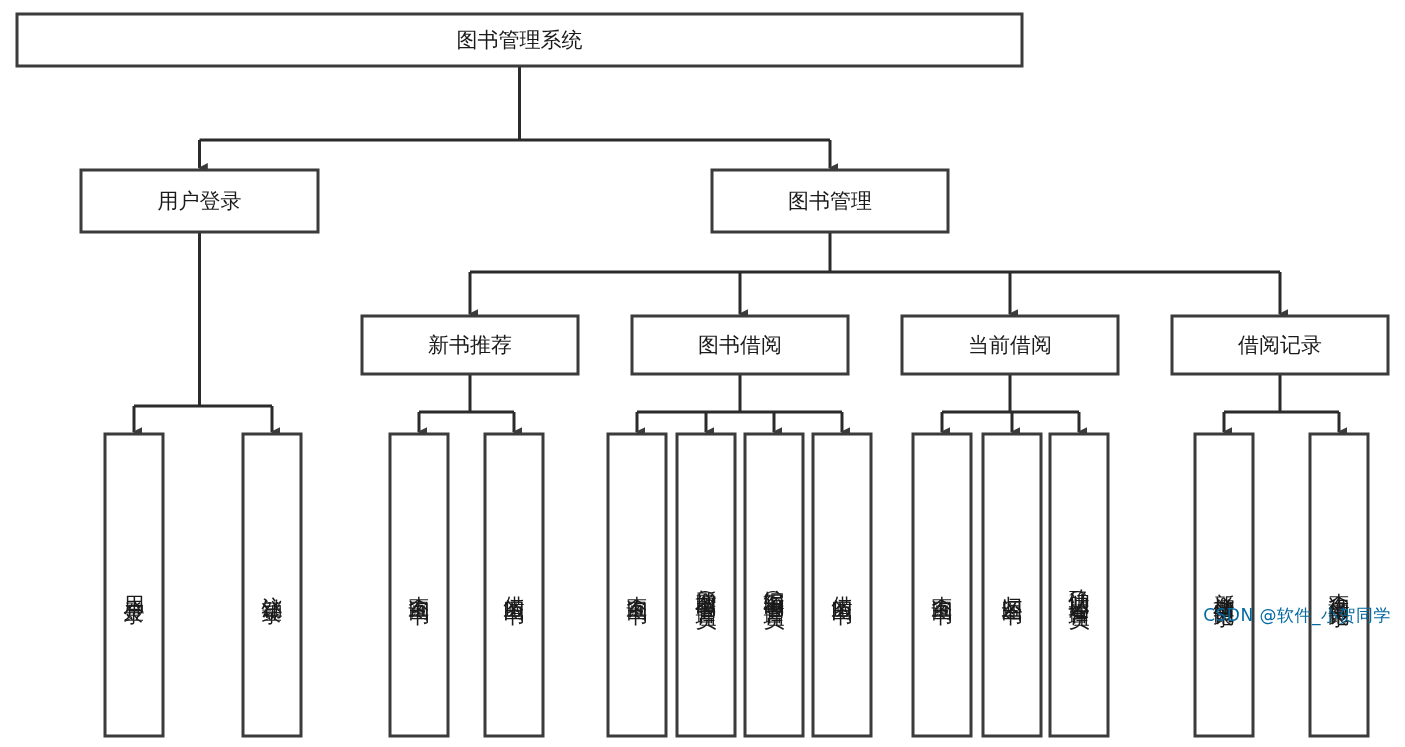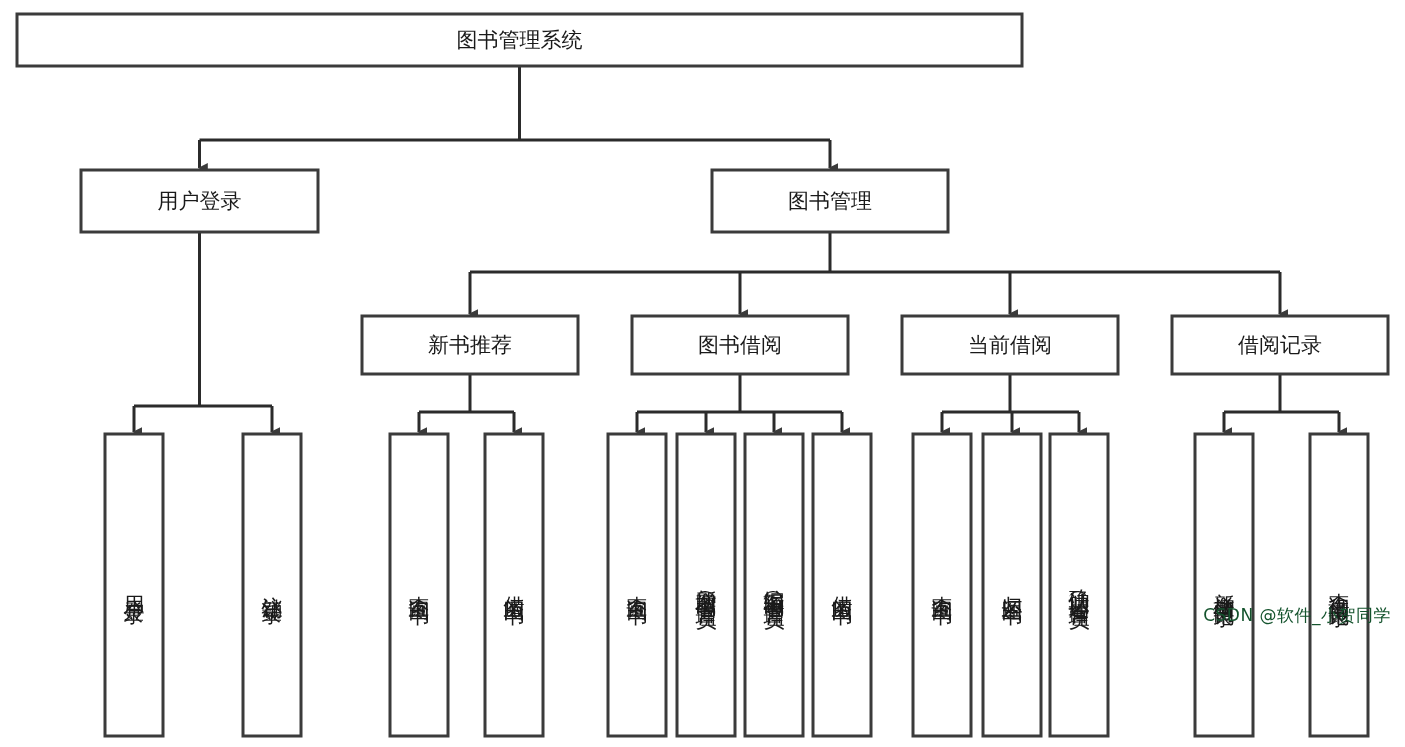--- a/index.html
+++ b/index.html
@@ -36,21 +36,21 @@
     letter-spacing:3px;
     color:#1a1a1a;
     white-space:nowrap;
     pointer-events:none;
   }
   #watermark{
     position:absolute;
     right:14px;
     bottom:6px;
     font-size:17px;
-    color:#14532d;
+    color:#0369a1;
     letter-spacing:0.5px;
     font-family:"DejaVu Sans","Liberation Sans",sans-serif;
     user-select:none;
   }
 </style>
 </head>
 <body>
 
 <div id="diagram-root">
 

